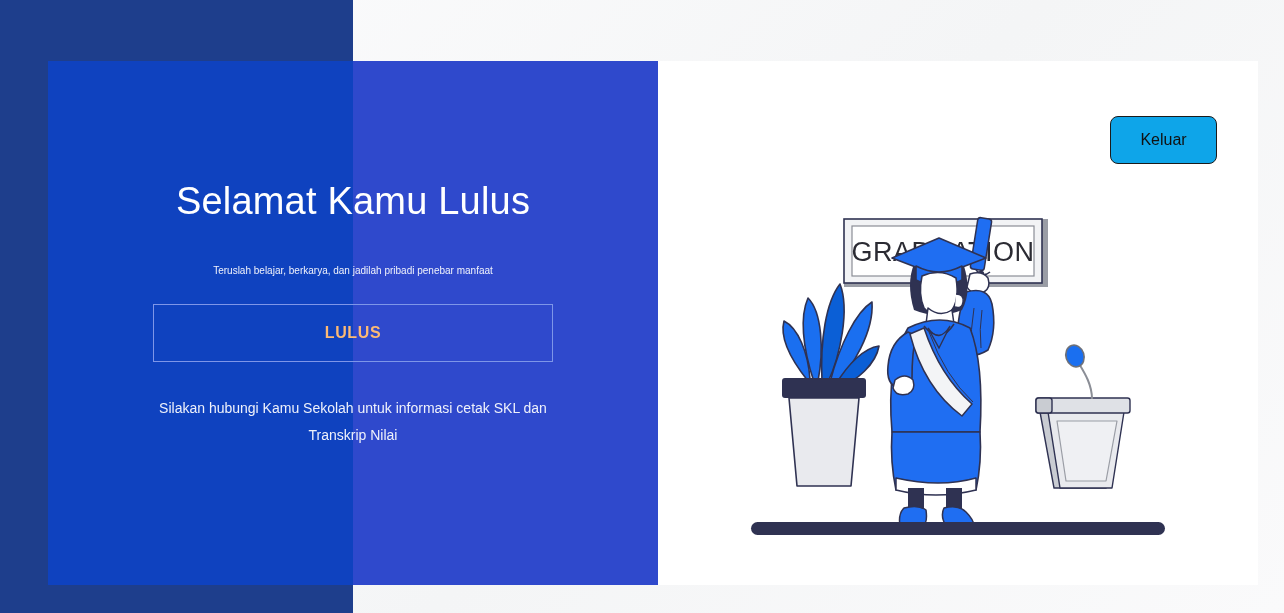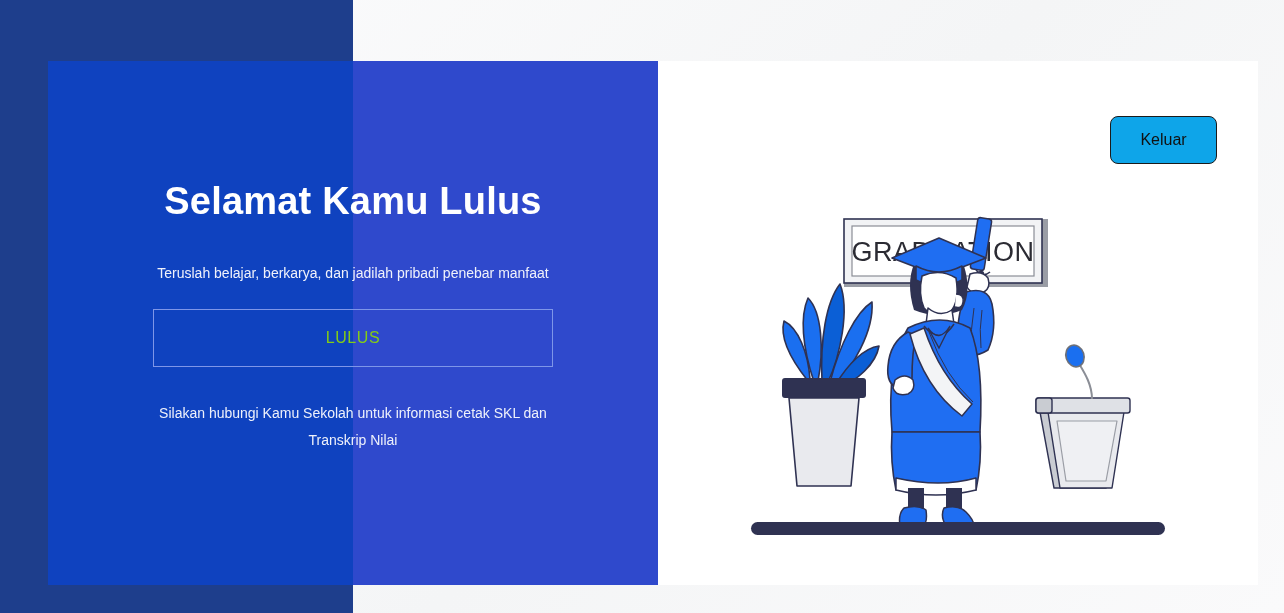--- a/index.html
+++ b/index.html
@@ -64,49 +64,49 @@
     height: 100%;
     display: flex;
     flex-direction: column;
     align-items: center;
     padding-top: 120px;
     box-sizing: border-box;
   }
   #congrats-title {
     color: #ffffff;
     font-size: 38px;
-    font-weight: 700;
+    font-weight: 400;
     letter-spacing: 0.2px;
     line-height: 1.1;
     margin: 0;
     text-align: center;
   }
   #congrats-subtitle {
     color: #f0f2fb;
-    font-size: 14px;
+    font-size: 10px;
     font-weight: 400;
     margin: 0;
     padding-top: 42px;
     text-align: center;
   }
   #status-box {
     margin-top: 28px;
     width: 400px;
     height: 58px;
     border: 1px solid #7e96e8;
     display: flex;
     align-items: center;
     justify-content: center;
     box-sizing: border-box;
     background: transparent;
   }
   #status-box-label {
-    color: #84cc16;
+    color: #fdba74;
     font-size: 16px;
-    font-weight: normal;
+    font-weight: bold;
     letter-spacing: 0.6px;
   }
   #contact-note {
     color: #eef1fb;
     font-size: 14px;
     line-height: 27px;
     margin: 0;
     padding-top: 33px;
     text-align: center;
     width: 420px;

